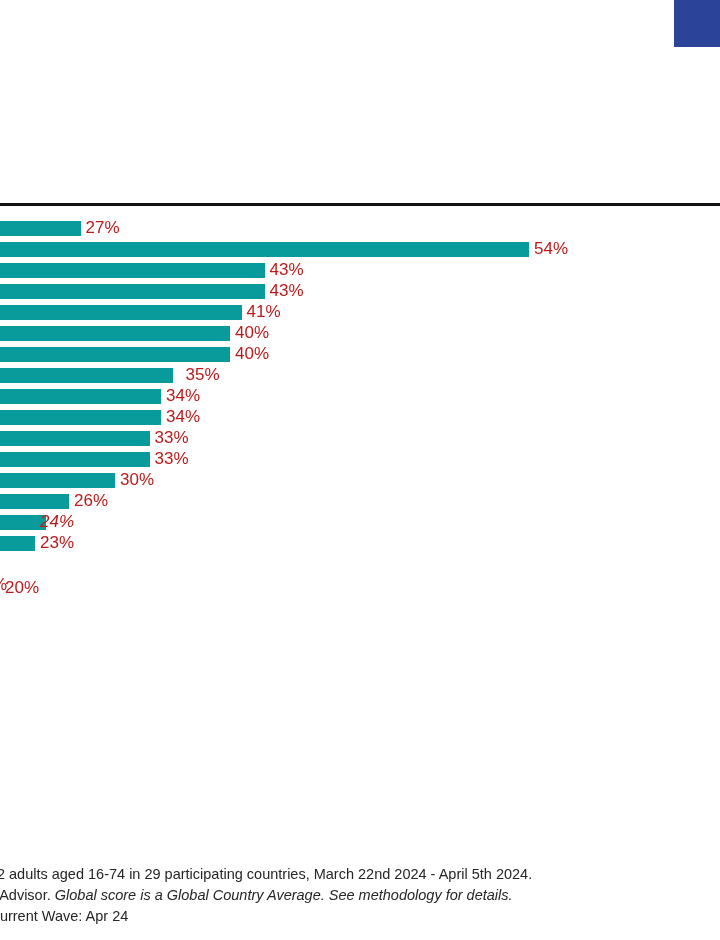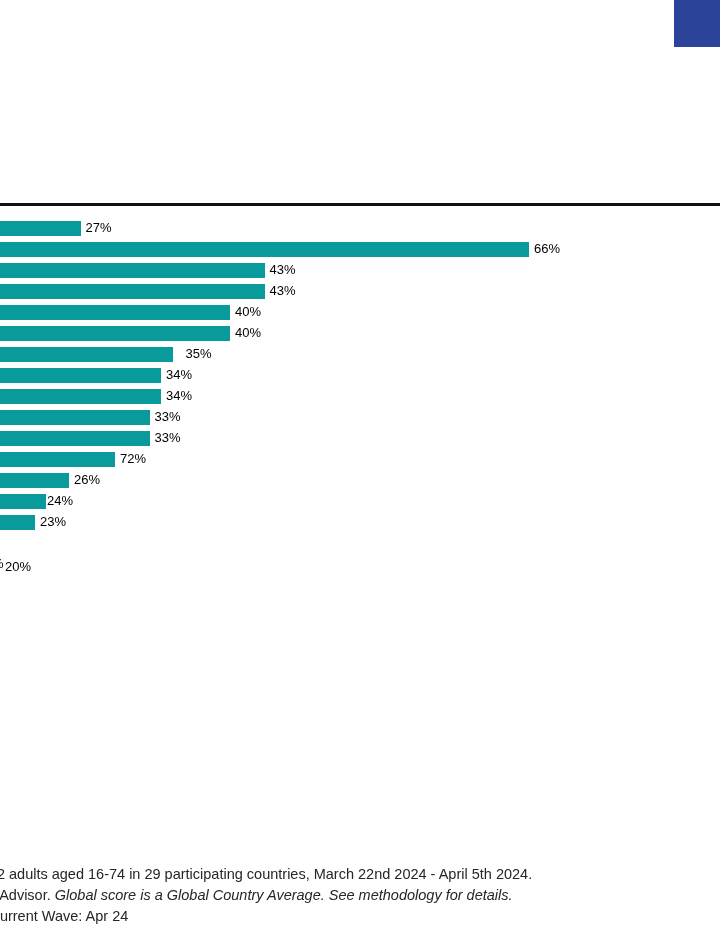--- a/index.html
+++ b/index.html
@@ -52,23 +52,23 @@
   .bar-rect {
     position: absolute;
     left: 0;
     top: 0;
     height: 15px;
     background: #099B9B;
   }
   .bar-value {
     position: absolute;
     top: -4px;
-    font-size: 13px;
+    font-size: 17px;
     line-height: 22px;
-    color: #000000;
+    color: #b91c1c;
     white-space: nowrap;
   }
 
   
   #footnotes {
     position: absolute;
     left: 0px;
     top: 864px;
     width: 720px;
   }
@@ -92,29 +92,33 @@
 
 <div id="divider-rule"></div>
 
 <div id="chart-area">
     <div class="bar-row">
       <div class="bar-rect" style="width: 80.5px;"></div>
       <span class="bar-value" style="left: 85.5px;">27%</span>
     </div>
     <div class="bar-row">
       <div class="bar-rect" style="width: 529px;"></div>
-      <span class="bar-value" style="left: 534px;">66%</span>
+      <span class="bar-value" style="left: 534px;">54%</span>
     </div>
     <div class="bar-row">
       <div class="bar-rect" style="width: 264.5px;"></div>
       <span class="bar-value" style="left: 269.5px;">43%</span>
     </div>
     <div class="bar-row">
       <div class="bar-rect" style="width: 264.5px;"></div>
       <span class="bar-value" style="left: 269.5px;">43%</span>
+    </div>
+    <div class="bar-row">
+      <div class="bar-rect" style="width: 241.5px;"></div>
+      <span class="bar-value" style="left: 246.5px;">41%</span>
     </div>
     <div class="bar-row">
       <div class="bar-rect" style="width: 230px;"></div>
       <span class="bar-value" style="left: 235px;">40%</span>
     </div>
     <div class="bar-row">
       <div class="bar-rect" style="width: 230px;"></div>
       <span class="bar-value" style="left: 235px;">40%</span>
     </div>
     <div class="bar-row">
@@ -132,29 +136,29 @@
     <div class="bar-row">
       <div class="bar-rect" style="width: 149.5px;"></div>
       <span class="bar-value" style="left: 154.5px;">33%</span>
     </div>
     <div class="bar-row">
       <div class="bar-rect" style="width: 149.5px;"></div>
       <span class="bar-value" style="left: 154.5px;">33%</span>
     </div>
     <div class="bar-row">
       <div class="bar-rect" style="width: 115px;"></div>
-      <span class="bar-value" style="left: 120px;">72%</span>
+      <span class="bar-value" style="left: 120px;">30%</span>
     </div>
     <div class="bar-row">
       <div class="bar-rect" style="width: 69px;"></div>
       <span class="bar-value" style="left: 74px;">26%</span>
     </div>
     <div class="bar-row">
       <div class="bar-rect" style="width: 46px;"></div>
-      <span class="bar-value" style="left: 47px;">24%</span>
+      <span class="bar-value" style="left: 40px; font-style: italic;">24%</span>
     </div>
     <div class="bar-row">
       <div class="bar-rect" style="width: 34.5px;"></div>
       <span class="bar-value" style="left: 40px;">23%</span>
     </div>
     <div class="bar-row">
       <div class="bar-rect" style="width: 0px;"></div>
       <span class="bar-value" style="left: 5px; margin-top: 24px;">20%</span>
     </div>
     <div class="bar-row">

